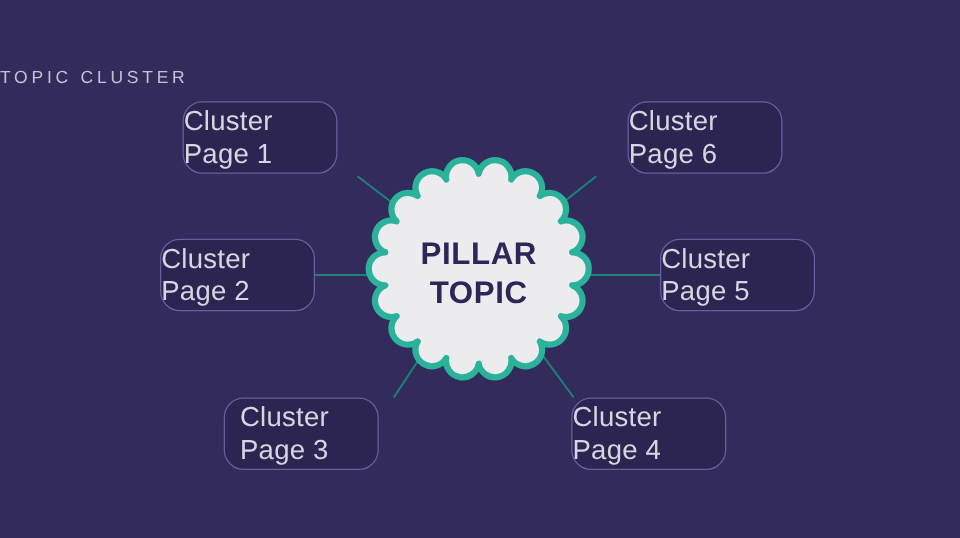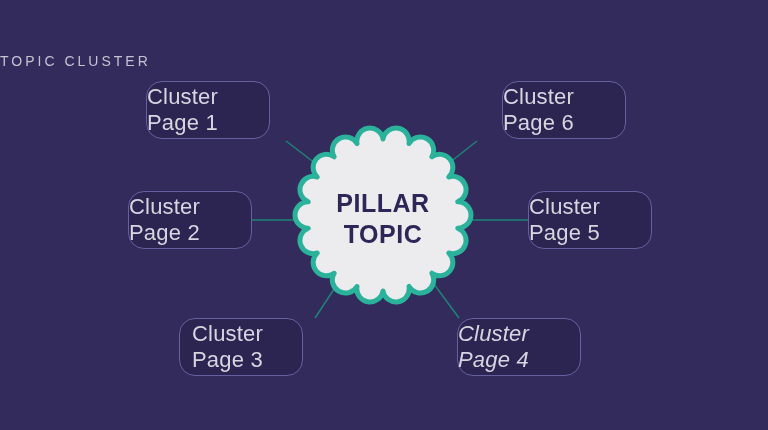--- a/index.html
+++ b/index.html
@@ -49,21 +49,21 @@
     display: flex;
     align-items: center;
     justify-content: center;
     color: #D8D5E1;
     font-size: 22px;
     letter-spacing: 0.2px;
   }
   .node-1 { left: 146px; top: 81px; }
   .node-2 { left: 97px;  top: 191px; margin-left: 31px; }
   .node-3 { left: 179px; top: 318px; padding-left: 12px; }
-  .node-4 { left: 457px; top: 318px; font-style: italic; }
+  .node-4 { left: 457px; top: 318px; }
   .node-5 { left: 528px; top: 191px; }
   .node-6 { left: 502px; top: 81px; }
   .pillar-label {
     position: absolute;
     left: 303px;
     top: 188px;
     width: 160px;
     text-align: center;
     color: #2D2657;
     font-size: 25px;

